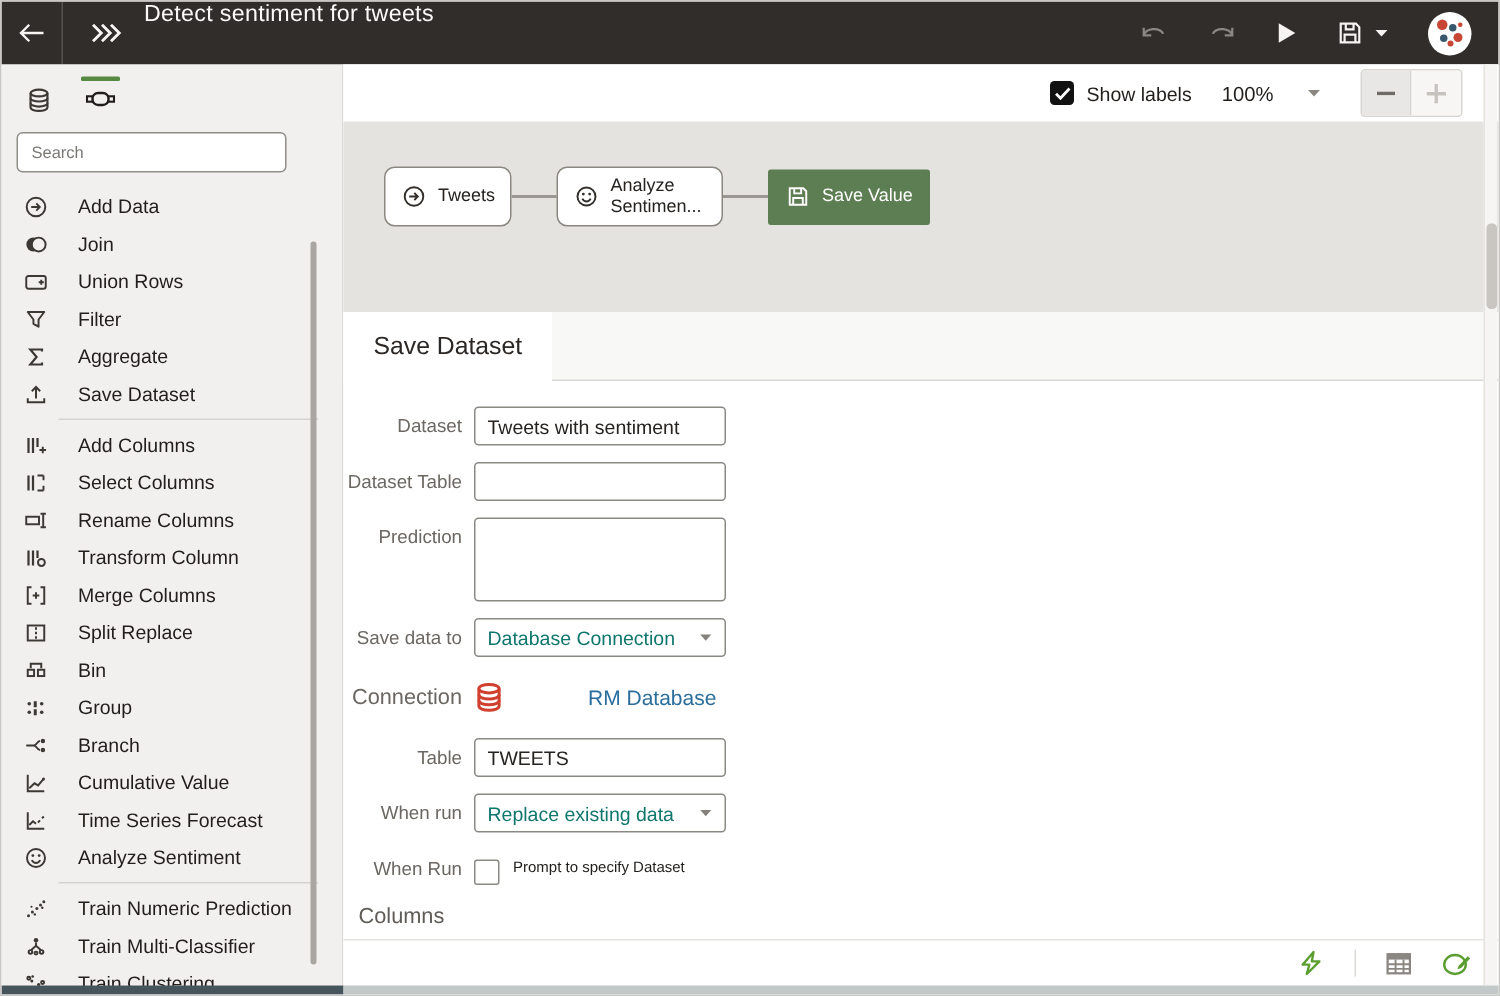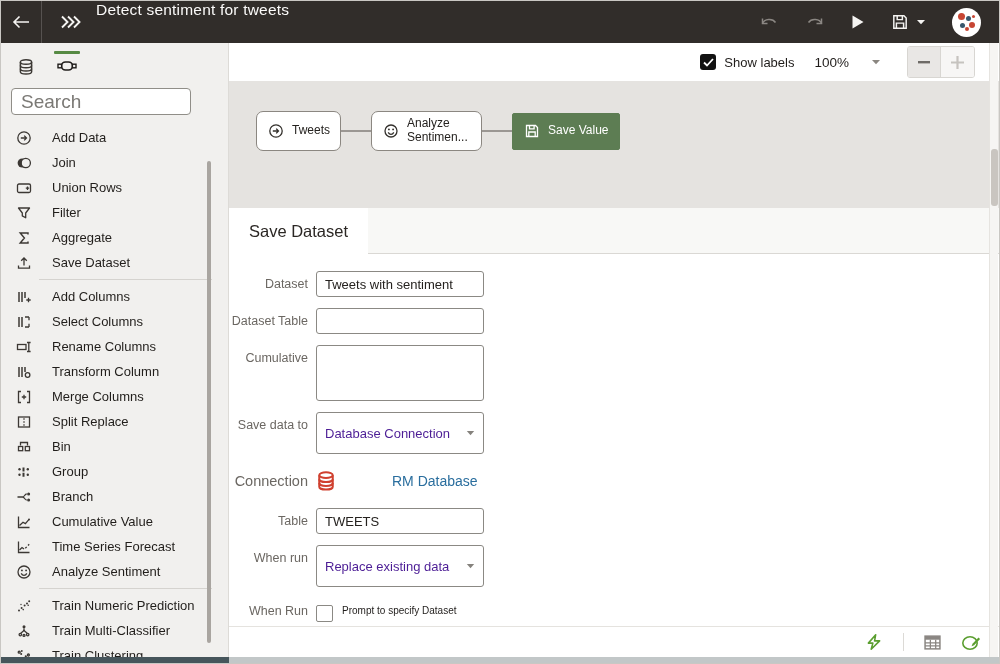--- a/index.html
+++ b/index.html
@@ -16,21 +16,21 @@
   .hdr-btn { display:flex; align-items:center; justify-content:center; cursor:pointer; }
   .avatar { width:29px; height:29px; border-radius:50%; background:#fff; position:relative; overflow:hidden; }
   .avatar i { position:absolute; border-radius:50%; display:block; }
 
   
   .sidebar { position:absolute; top:42px; left:0; width:228px; bottom:6px; background:#f1f0ee; border-right:1px solid #dddbd7; }
   .side-tabs { display:flex; gap:22px; padding:6px 0 4px 16px; }
   .side-tab { position:relative; padding-top:9px; color:#3c3834; cursor:pointer; }
   .side-tab .tab-ind { position:absolute; top:2px; left:-3px; width:26px; height:3px; background:#568a43; border-radius:1px; }
   .search-wrap { padding:8px 0 0 10px; }
-  .search-input { width:180px; height:27px; border:1px solid #908e88; border-radius:4px; background:#fff; font-family:"Liberation Sans",sans-serif; font-size:19px; color:#33302c; padding:0 9px; outline:none; }
+  .search-input { width:180px; height:27px; border:1px solid #908e88; border-radius:4px; background:#fff; font-family:"Liberation Sans",sans-serif; font-size:11px; color:#33302c; padding:0 9px; outline:none; }
   .search-input::placeholder { color:#7b7975; }
   .side-list { margin-top:10px; }
   .side-item { display:flex; align-items:center; height:25px; padding-left:14px; cursor:pointer; color:#3c3834; }
   .side-item .icon { width:18px; display:flex; justify-content:center; }
   .side-label { margin-left:19px; font-size:13px; color:#211e1b; white-space:nowrap; }
   .side-divider { border-top:1px solid #d5d3cf; margin:4px 16px 4px 38px; }
   .side-scroll { position:absolute; top:118px; right:17px; width:4px; height:482px; background:#a9a5a0; border-radius:2px; cursor:pointer; }
 
   
   .main { position:absolute; top:42px; left:228px; right:0; bottom:6px; display:flex; flex-direction:column; background:#fff; }
@@ -58,21 +58,21 @@
   .tab-strip { height:46px; display:flex; background:#fff; }
   .panel-tab { padding:0 20px; display:flex; align-items:center; font-size:16.5px; color:#2b2724; background:#fff; cursor:pointer; white-space:nowrap; }
   .tab-rest { flex:1; background:#f8f8f6; border-bottom:1px solid #dad8d4; }
 
   .form-area { flex:1; background:#fff; padding-top:17px; position:relative; overflow:hidden; }
   .form-row { display:flex; margin-bottom:11px; }
   .f-label { width:87px; text-align:right; padding-right:8px; font-size:12.5px; color:#6b6762; line-height:26px; white-space:nowrap; }
   .f-label.big { font-size:14.5px; line-height:30px; }
   .f-input { width:168px; height:26px; border:1px solid #8b8984; border-radius:3px; font-family:"Liberation Sans",sans-serif; font-size:13px; color:#25221f; padding:0 8px; background:#fff; outline:none; }
   .f-textarea { width:168px; height:56px; border:1px solid #8b8984; border-radius:3px; font-family:"Liberation Sans",sans-serif; font-size:13px; color:#25221f; padding:4px 8px; background:#fff; outline:none; resize:none; }
-  .f-select { width:168px; height:42px; border:1px solid #8b8984; border-radius:3px; background:#fff; display:flex; align-items:center; font-size:13px; color:#4c1d95; padding:0 8px; cursor:pointer; }
+  .f-select { width:168px; height:26px; border:1px solid #8b8984; border-radius:3px; background:#fff; display:flex; align-items:center; font-size:13px; color:#0f766e; padding:0 8px; cursor:pointer; }
   .f-select .sel-caret { margin-left:auto; display:flex; }
   .conn-row { align-items:center; height:32px; }
   .conn-val { display:flex; align-items:center; gap:8px; cursor:pointer; }
   .conn-link { font-size:14px; color:#2a6e9e;margin-left:48px; }
   .chk-row { align-items:center; }
   .f-checkbox { width:17px; height:17px; border:1px solid #8b8984; border-radius:2px; background:#fff; margin-top:4px; cursor:pointer; }
   .chk-text { margin-left:9px; font-size:10px; color:#201d1b; line-height:26px; }
   .columns-head { margin:8px 0 0 10px; font-size:14.5px; color:#5f5c58; }
 
   .footer { height:31px; border-top:1px solid #e5e3df; background:#fff; display:flex; align-items:center; justify-content:flex-end; gap:20px; padding-right:18px; }
@@ -488,21 +488,21 @@
         <div class="f-label">Dataset</div>
         <input class="f-input" type="text" value="Tweets with sentiment" style="">
       </div>
 
       <div class="form-row">
         <div class="f-label">Dataset Table</div>
         <input class="f-input" type="text" value="" style="">
       </div>
 
       <div class="form-row">
-        <div class="f-label">Cumulative</div>
+        <div class="f-label">Prediction</div>
         <textarea class="f-textarea" style=""></textarea>
       </div>
 
       <div class="form-row">
         <div class="f-label">Save data to</div>
         <div class="f-select">
           <span>Database Connection</span>
           <span class="sel-caret">
             <svg width="9" height="6" viewBox="0 0 9 6">
                 <path d="M.8 1h7.4L4.5 5.2z" fill="#85827d"></path>

